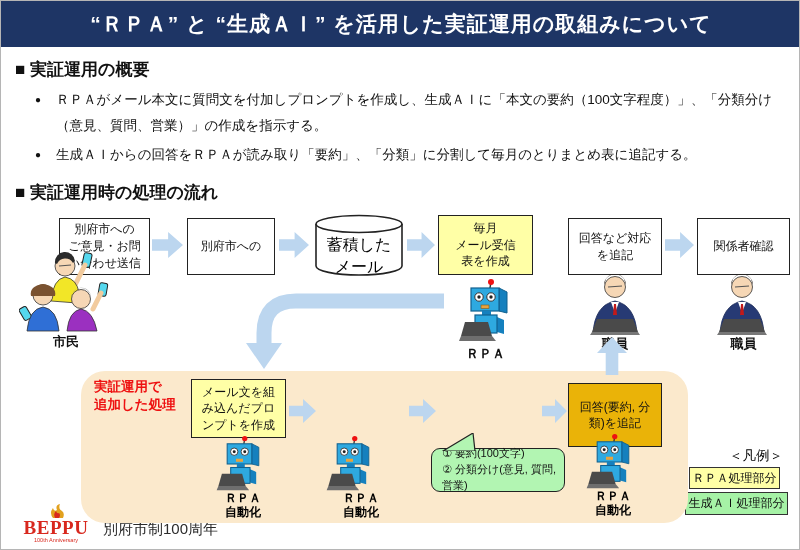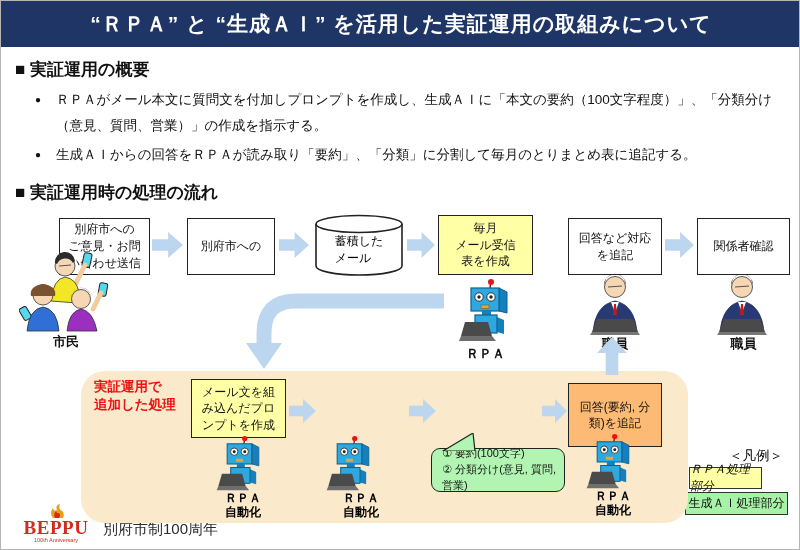--- a/index.html
+++ b/index.html
@@ -25,22 +25,22 @@
 
   .barrow { position:absolute; background:#BCD6EF; z-index:2;
             clip-path:polygon(0 28%, 52% 28%, 52% 0, 100% 50%, 52% 100%, 52% 72%, 0 72%); }
   .uarrow { position:absolute; background:#BCD6EF; z-index:3;
             clip-path:polygon(50% 0, 100% 42%, 71% 42%, 71% 100%, 29% 100%, 29% 42%, 0 42%); }
 
   .figlabel { position:absolute; font-size:13px; font-weight:700; color:#111; text-align:center;
               white-space:pre-line; line-height:1.2; z-index:2; }
   .fig { position:absolute; z-index:2; }
 
-  .cyl-label { position:absolute; left:313px; top:224px; width:90px; height:50px; display:flex;
-               align-items:center; justify-content:center; text-align:left; font-size:12px;
+  .cyl-label { position:absolute; left:313px; top:230px; width:90px; height:50px; display:flex;
+               align-items:center; justify-content:center; text-align:center; font-size:16px;
                line-height:1.4; white-space:pre-line; z-index:2; }
 
   
   .panel { position:absolute; left:80px; top:370px; width:607px; height:152px; background:#FBE9CC;
            border-radius:24px; z-index:1; }
   .panel-caption { position:absolute; left:13px; top:7px; color:#EE1111; font-weight:700;
                    font-size:13.5px; line-height:1.3; white-space:pre-line; }
   .pbox { position:absolute; border:1.5px solid #222; display:flex; align-items:center; justify-content:center;
           text-align:center; font-size:12px; line-height:1.35; white-space:pre-line; color:#111; }
   .probot-label { position:absolute; font-size:12px; font-weight:700; text-align:center;
@@ -180,21 +180,21 @@
   <div class="panel">
     <div class="panel-caption">実証運用で
 追加した処理</div>
 
     <div class="pbox" style="left:110px; top:8px; width:95px; height:59px; background:#FFFFA6;">メール文を組
 み込んだプロ
 ンプトを作成</div>
     <div class="barrow" style="left:208px; top:28px; width:27px; height:24px;"></div>
     <div class="barrow" style="left:328px; top:28px; width:27px; height:24px;"></div>
     <div class="barrow" style="left:461px; top:28px; width:25px; height:24px;"></div>
-    <div class="pbox" style="left:487px; top:12px; width:94px; height:64px; background:#fdba74;">回答(要約, 分
+    <div class="pbox" style="left:487px; top:12px; width:94px; height:64px; background:#eab308;">回答(要約, 分
 類)を追記</div>
 
     <svg class="fig" style="left:134px; top:64px;" width="56" height="58" viewBox="0 0 62 66">
       <line x1="33" y1="4" x2="32" y2="10" stroke="#333" stroke-width="1.5"></line>
         <circle cx="33" cy="4" r="3" fill="#E11"></circle>
       <polygon points="41,10 49,14 49,35 41,33" fill="#1580BE" stroke="#11618f" stroke-width="1"></polygon>
       <rect x="13" y="10" width="28" height="23" fill="#2EA9E0" stroke="#11618f" stroke-width="1.2"></rect>
       <circle cx="21" cy="19" r="4.2" fill="#fff" stroke="#333" stroke-width="1"></circle>
         <circle cx="33" cy="19" r="4.2" fill="#fff" stroke="#333" stroke-width="1"></circle>
       <circle cx="21" cy="19" r="1.7" fill="#222"></circle>
@@ -248,21 +248,21 @@
       <polygon points="39,39 46,42 46,56 39,54" fill="#1580BE"></polygon>
       <rect x="17" y="37" width="22" height="18" fill="#2EA9E0" stroke="#11618f" stroke-width="1.2"></rect>
       <polygon points="7,44 30,44 34,58 3,58" fill="#4a4a4a"></polygon>
         <polygon points="3,58 34,58 38,63 1,63" fill="#6e6e6e"></polygon>
     </svg>
     <div class="probot-label" style="left:492px; top:119px; width:80px;">ＲＰＡ
 自動化</div>
   </div>
 
   <div class="legend-title">＜凡例＞</div>
-  <div class="legend-box yellow" style="left:688px; top:466px; width:73px; height:22px;font-style:italic;">ＲＰＡ処理部分</div>
+  <div class="legend-box yellow" style="left:688px; top:466px; width:91px; height:22px;">ＲＰＡ処理部分</div>
   <div class="legend-box green" style="left:684px; top:491px; width:103px; height:23px;">生成ＡＩ処理部分</div>
 
   <div class="logo">
     <svg width="26" height="14" viewBox="0 0 26 14">
       <path d="M10,14 Q6,9 10,4 Q11,8 14,6 Q12,1 17,0 Q15,5 19,7 Q22,9 20,14 Z" fill="#E2A11E"></path>
       <path d="M12,14 Q10,10 13,7 Q14,10 16,9 Q18,11 16,14 Z" fill="#D8281E"></path>
     </svg>
     <div class="logo-word"><span>BEPPU</span></div>
     <div class="logo-sub">100th Anniversary</div>
   </div>

